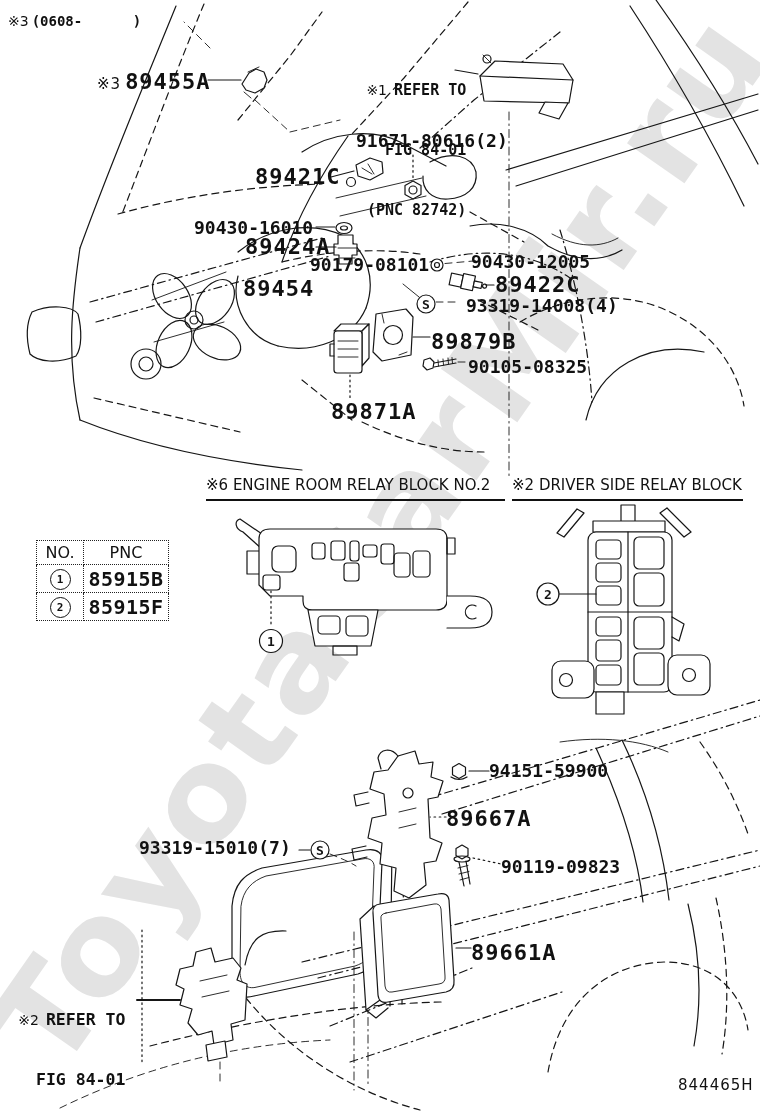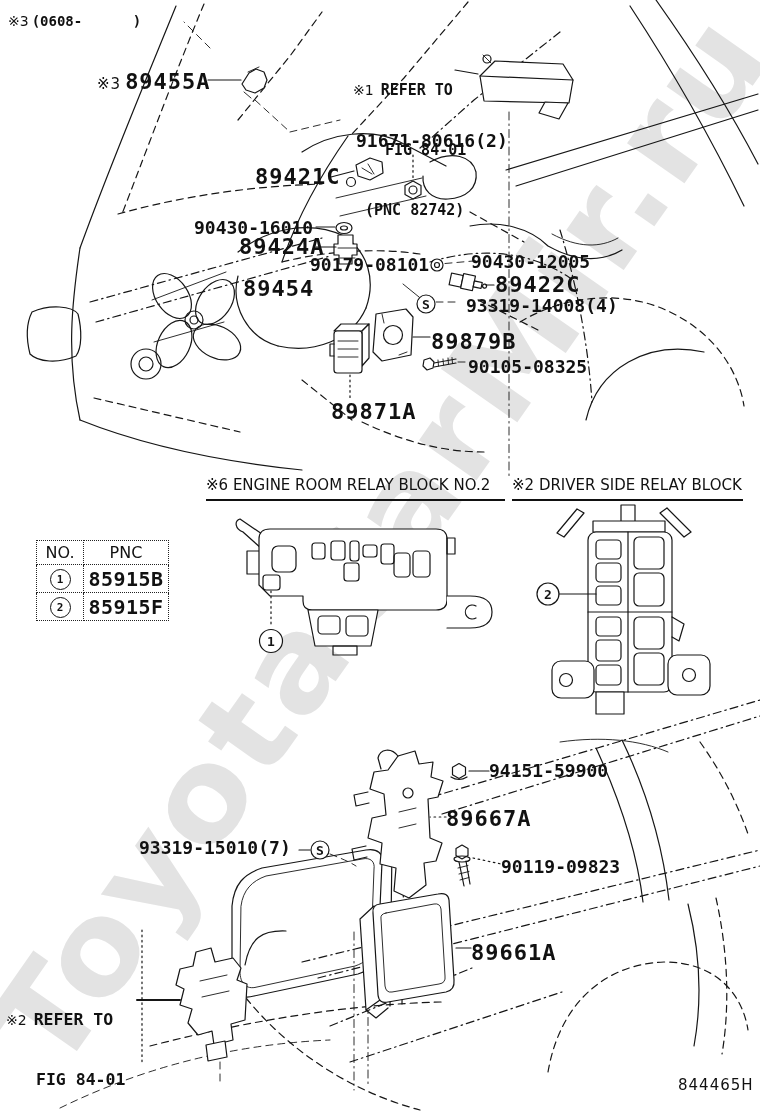--- a/index.html
+++ b/index.html
@@ -17,21 +17,21 @@
           text-anchor:middle;fill:#141414;stroke:none;}
   .wm{font-family:"DejaVu Sans",sans-serif;font-size:128px;font-weight:bold;fill:#e3e3e3;
       stroke:none;letter-spacing:4px;}
   .label{position:absolute;font-weight:bold;font-size:18px;line-height:1.05;white-space:pre;
          font-family:"DejaVu Sans Mono","DejaVu Sans",monospace;}
   .label.big{font-size:22px;letter-spacing:1px;}
   .label .pfx{font-family:"DejaVu Sans",sans-serif;font-weight:normal;font-size:15px;margin-right:4px;}
   .prefwrap{display:flex;align-items:baseline;}
   .note{position:absolute;font-size:14px;font-weight:bold;white-space:pre;}
   .note .pfx{font-family:"DejaVu Sans",sans-serif;font-weight:normal;font-size:14px;margin-right:3px;}
-  .ref{position:absolute;font-weight:bold;font-size:15px;line-height:20px;white-space:pre;}
+  .ref{position:absolute;font-weight:bold;font-size:15px;line-height:20px;white-space:pre;text-align:right;}
   .ref2{font-size:16.5px;line-height:19.5px;}
   .ref .ref-pfx{font-family:"DejaVu Sans",sans-serif;font-weight:normal;font-size:14px;margin-right:7px;}
   .ref .ind2{margin-left:32px;}
   .ref .ind3{margin-left:12px;}
   .ref2 .ind2{margin-left:30px;}
   .section-h{position:absolute;font-family:"DejaVu Sans",sans-serif;font-size:15px;
              white-space:nowrap;border-bottom:2px solid #111;padding-bottom:5px;}
   .pnc-table{position:absolute;border-collapse:collapse;table-layout:fixed;}
   .pnc-table th,.pnc-table td{border:1.6px dotted #222;text-align:center;vertical-align:middle;padding:0;}
   .pnc-table th{font-family:"DejaVu Sans",sans-serif;font-size:16px;font-weight:normal;height:23px;}
@@ -342,21 +342,21 @@
 
 <div class="ref" style="left:353px;top:40px">
   <div><span class="ref-pfx">※1</span><span>REFER TO</span></div>
   <div class="ind2">FIG 84-01</div>
   <div class="ind3">(PNC 82742)</div>
 </div>
 
 <div class="label" style="left:356px;top:132px">91671-80616(2)</div>
 <div class="label big" style="left:255px;top:165px">89421C</div>
 <div class="label" style="left:194px;top:219px">90430-16010</div>
-<div class="label big" style="left:239px;top:235px">89424A</div>
+<div class="label big" style="left:245px;top:235px">89424A</div>
 <div class="label" style="left:310px;top:256px">90179-08101</div>
 <div class="label" style="left:471px;top:253px">90430-12005</div>
 <div class="label big" style="left:243px;top:277px">89454</div>
 <div class="label big" style="left:495px;top:273px">89422C</div>
 <div class="label" style="left:466px;top:297px">93319-14008(4)</div>
 <div class="label big" style="left:431px;top:330px">89879B</div>
 <div class="label" style="left:468px;top:358px">90105-08325</div>
 <div class="label big" style="left:331px;top:400px">89871A</div>
 
 <div class="section-h" style="left:206px;top:476px;width:299px">※6 ENGINE ROOM RELAY BLOCK NO.2</div>

